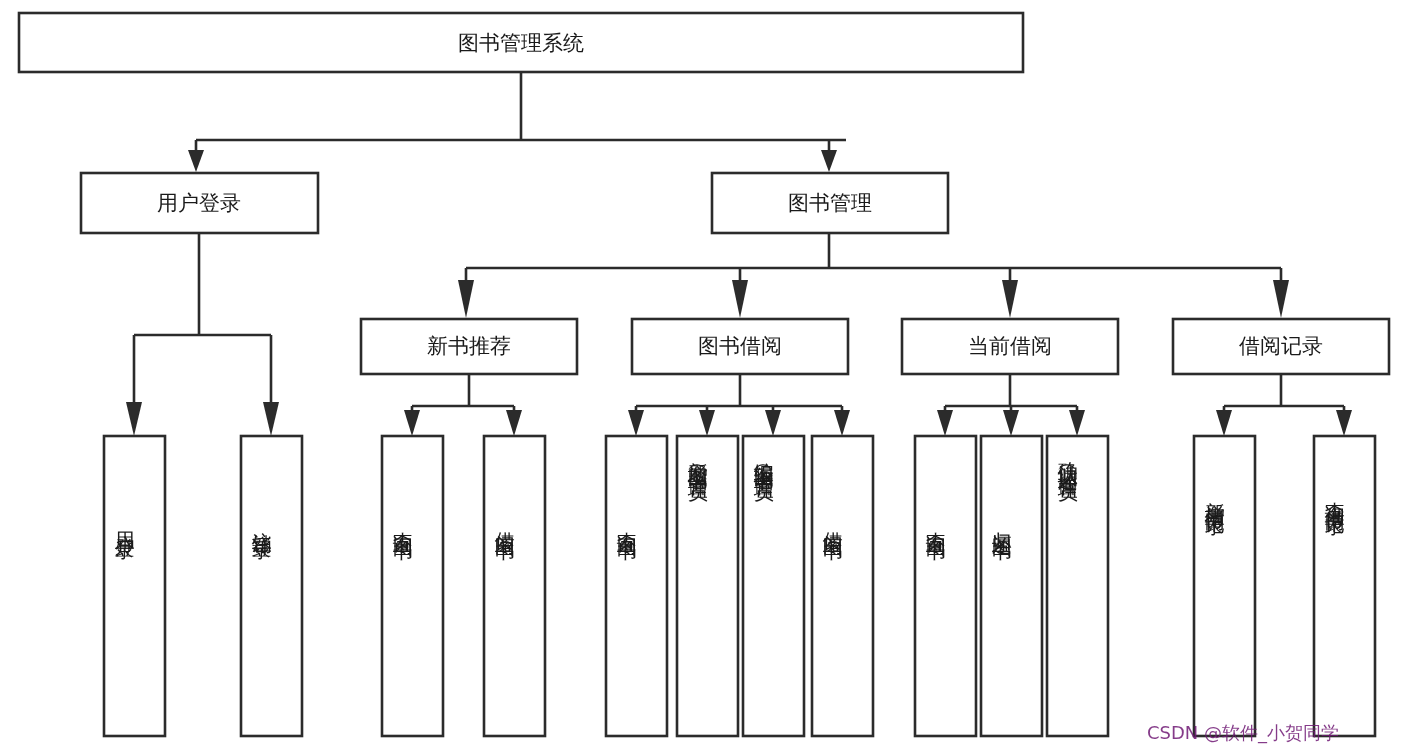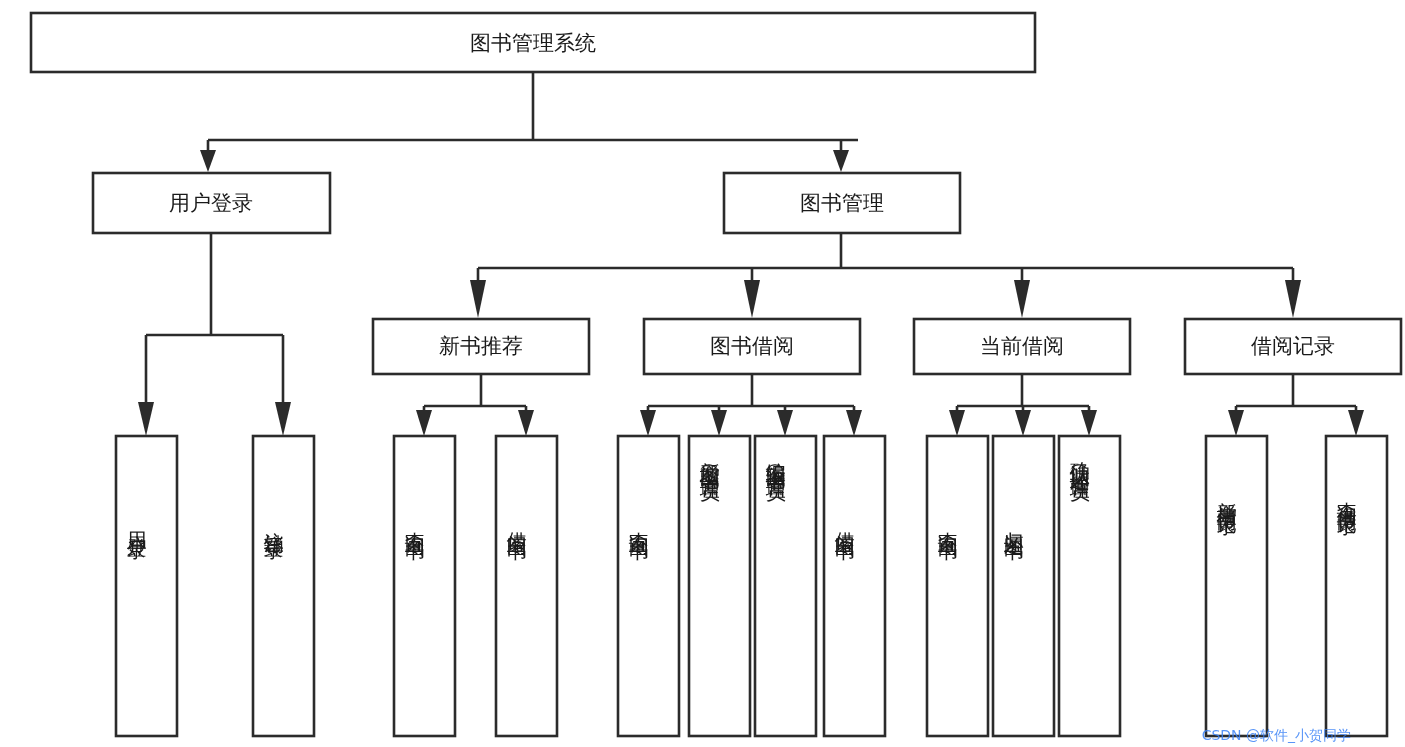--- a/index.html
+++ b/index.html
@@ -11,21 +11,20 @@
     width: 1405px;
     height: 747px;
     overflow: hidden;
     font-family: "DejaVu Sans", "Liberation Sans", sans-serif;
   }
   #diagram-root {
     position: relative;
     width: 1345px;
     height: 747px;
     background: #ffffff;
-    margin-left: 12px;
   }
   svg#flow-svg {
     position: absolute;
     left: 0;
     top: 0;
     width: 1405px;
     height: 747px;
     display: block;
   }
   .node-box {
@@ -62,22 +61,22 @@
     letter-spacing: 3px;
     white-space: nowrap;
     pointer-events: none;
     text-align: start;
   }
   .watermark {
     position: absolute;
     right: 6px;
     bottom: 2px;
     font-family: "DejaVu Sans", "Liberation Sans", sans-serif;
-    font-size: 14px;
-    color: #3b82f6;
+    font-size: 18px;
+    color: #701a75;
     opacity: 0.85;
     white-space: nowrap;
   }
 </style>
 </head>
 <body>
 
 <div id="diagram-root">
 
   <svg id="flow-svg" viewBox="0 0 1405 747">

